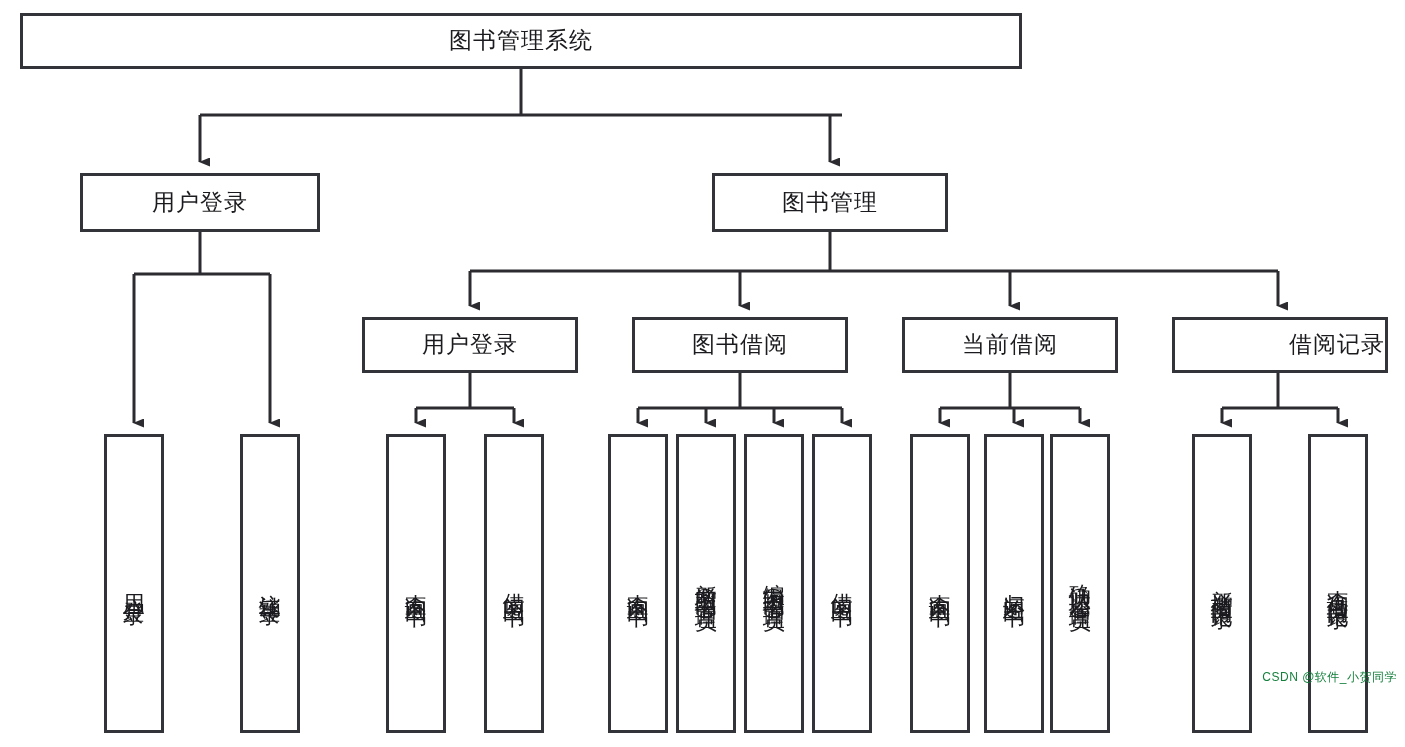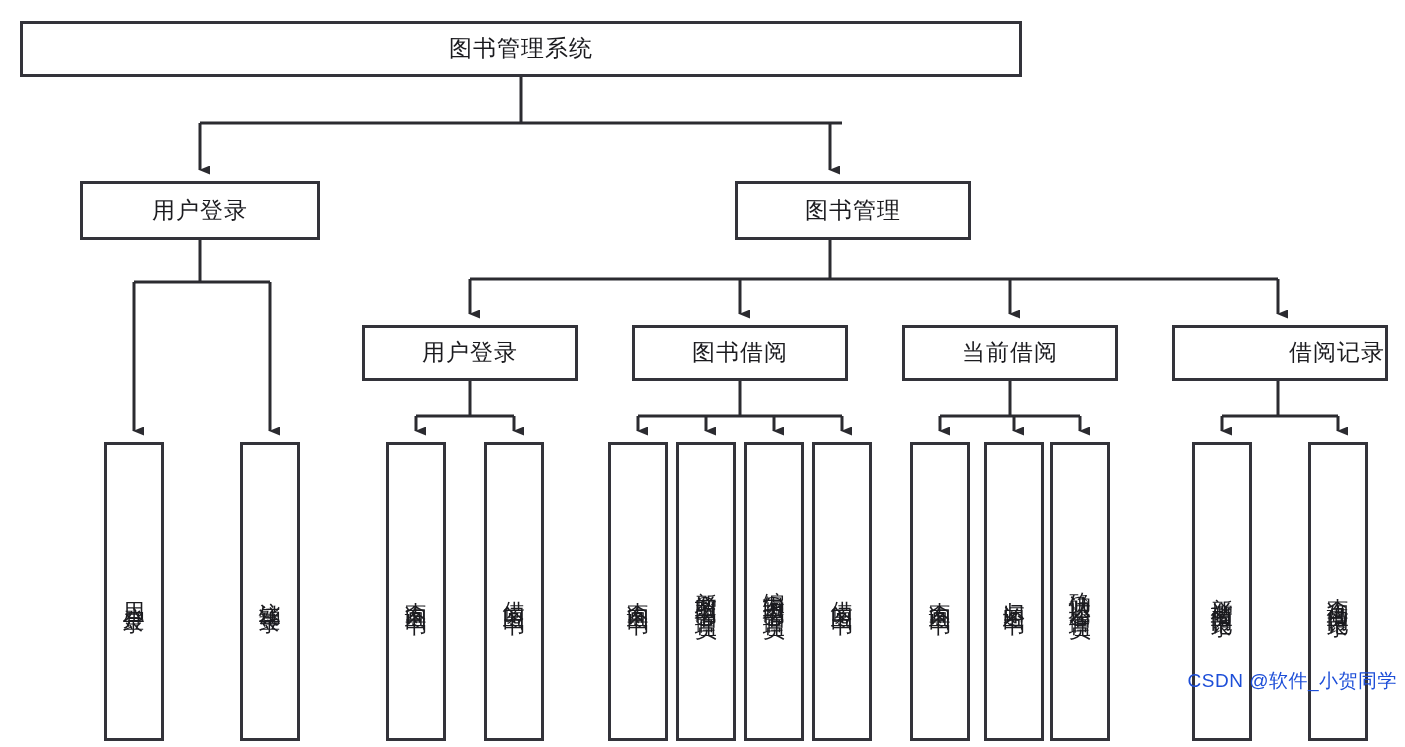--- a/index.html
+++ b/index.html
@@ -5,21 +5,21 @@
 <style>
   html,body{margin:0;padding:0;}
   body{
     width:1405px;height:747px;
     background:#ffffff;
     font-family:"Liberation Sans","DejaVu Sans",sans-serif;
     overflow:hidden;
     position:relative;
   }
   #diagram-root{
-    position:absolute;left:0;top:8px;width:1405px;height:690px;
+    position:absolute;left:0;top:0;width:1405px;height:690px;
   }
   svg.edges{
     position:absolute;left:0;top:0;width:1405px;height:747px;
     pointer-events:none;
   }
   .node{
     position:absolute;
     box-sizing:border-box;
     background:#ffffff;
     border:3px solid #33333a;
@@ -43,22 +43,22 @@
     text-align:center;
   }
   .node.vert > span{
     writing-mode:vertical-rl;
     text-orientation:upright;
     display:block;
   }
   #watermark{
     position:absolute;
     right:8px;bottom:4px;
-    font-size:19px;
-    color:#1d4ed8;
+    font-size:12px;
+    color:#15803d;
     letter-spacing:0.5px;
     white-space:nowrap;
     font-family:"Liberation Sans","DejaVu Sans",sans-serif;
   }
 </style>
 </head>
 <body>
 
 <div id="diagram-root">
 
@@ -112,21 +112,21 @@
     </g>
   </svg>
 
   <div class="node horiz" style="left:20px;top:13px;width:1002px;height:56px;">
     <span>图书管理系统</span>
   </div>
 
   <div class="node horiz" style="left:80px;top:173px;width:240px;height:59px;">
     <span>用户登录</span>
   </div>
-  <div class="node horiz" style="left:712px;top:173px;width:236px;height:59px;margin-left:23px;">
+  <div class="node horiz" style="left:712px;top:173px;width:236px;height:59px;">
     <span>图书管理</span>
   </div>
 
   <div class="node horiz" style="left:362px;top:317px;width:216px;height:56px;">
     <span>用户登录</span>
   </div>
   <div class="node horiz" style="left:632px;top:317px;width:216px;height:56px;">
     <span>图书借阅</span>
   </div>
   <div class="node horiz" style="left:902px;top:317px;width:216px;height:56px;">

